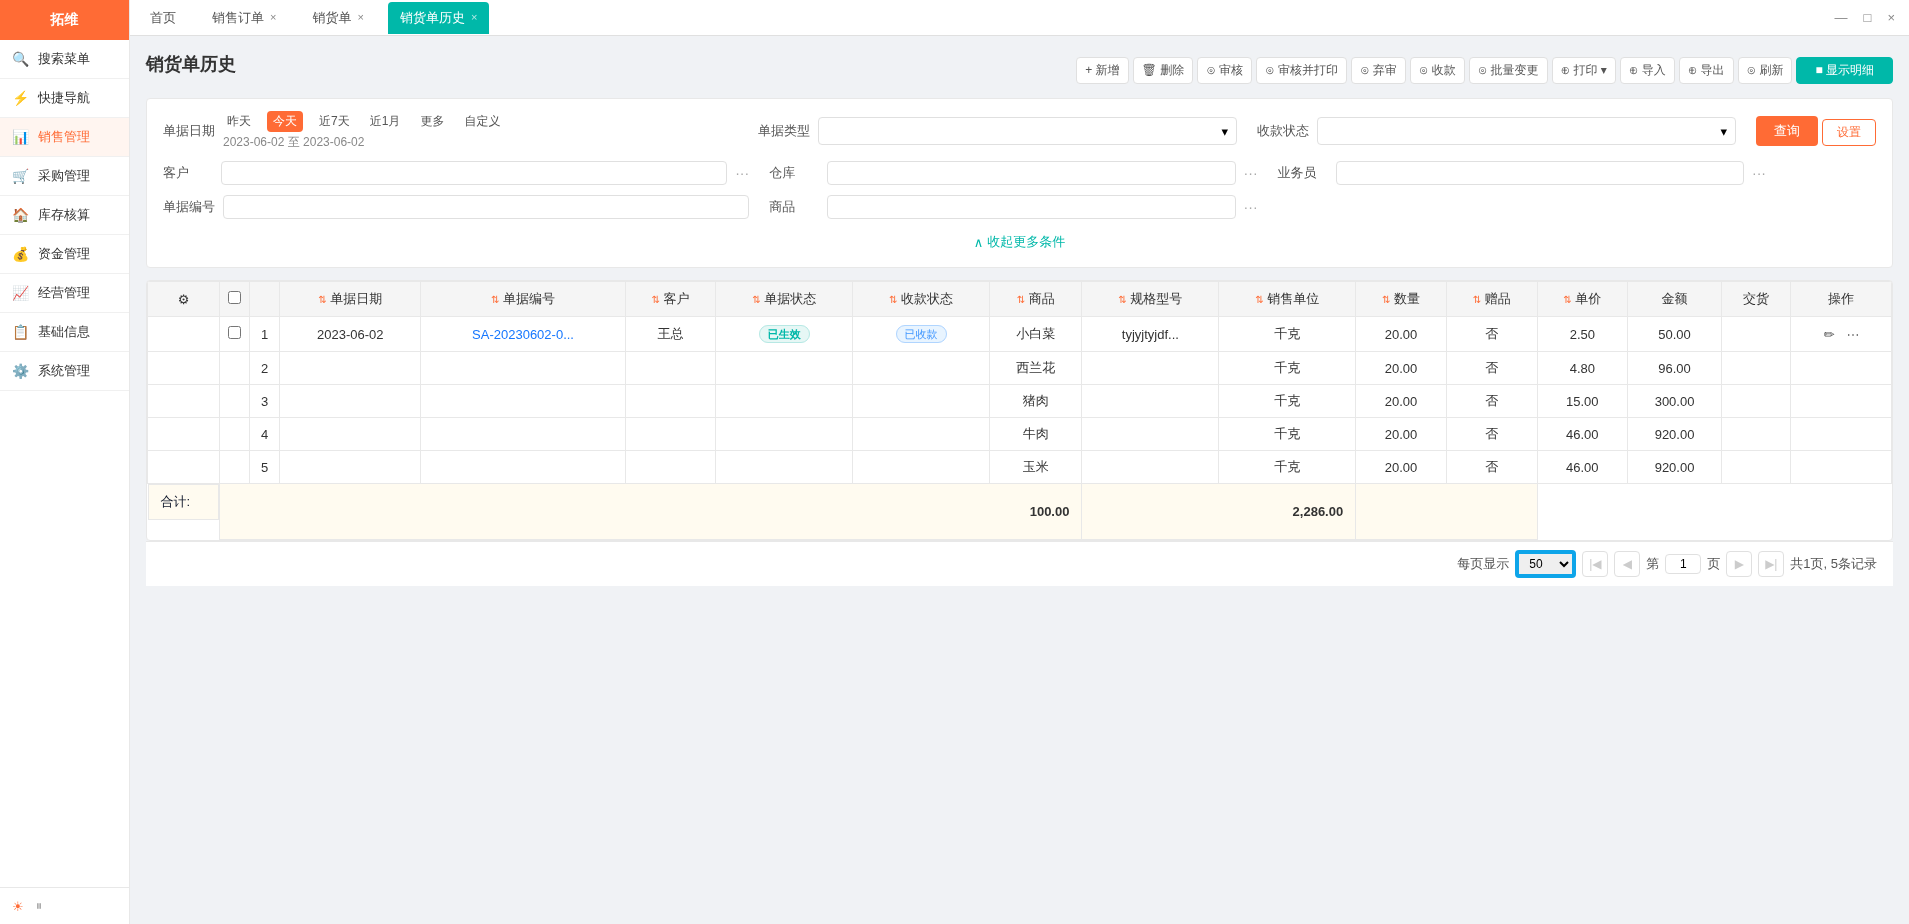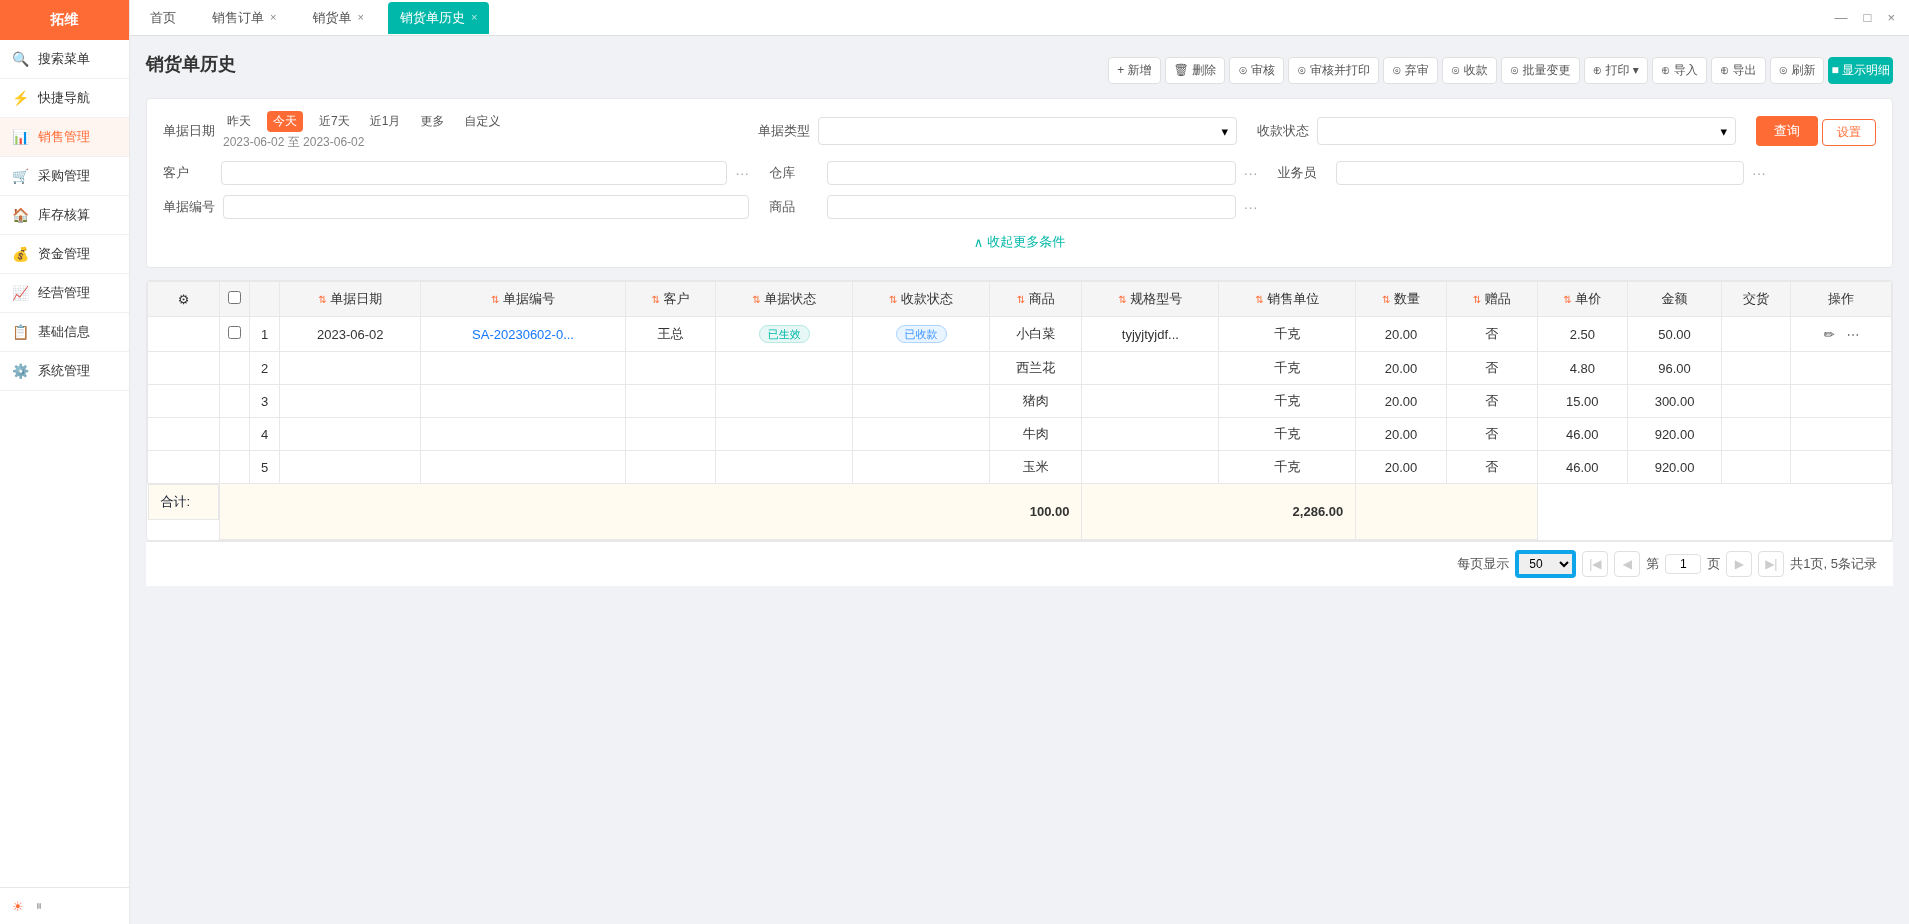--- a/index.html
+++ b/index.html
@@ -131,21 +131,21 @@
       background: #fff;
       cursor: pointer;
       font-size: 12px;
       color: #555;
       white-space: nowrap;
     }
     .show-detail-btn {
       background: #00b8a9;
       color: #fff;
       border: 1px solid #00b8a9;
-      padding: 4px 2px;
+      padding: 4px 18px;
       border-radius: 4px;
       cursor: pointer;
       font-size: 12px;
       text-align: center;
     }
 
     
     .filter-card {
       background: #fff;
       border-radius: 4px;
@@ -268,20 +268,21 @@
       white-space: nowrap;
     }
     .sort-icon { color: #ff6b35; font-size: 10px; }
     .badge-green {
       background: #e6f7f5;
       color: #00b8a9;
       border: 1px solid #b7e8e4;
       padding: 2px 8px;
       border-radius: 10px;
       font-size: 11px;
+      font-weight: bold;
     }
     .badge-blue {
       background: #e8f4ff;
       color: #4096ff;
       border: 1px solid #b0d5ff;
       padding: 2px 8px;
       border-radius: 10px;
       font-size: 11px;
     }
     .link-text {

